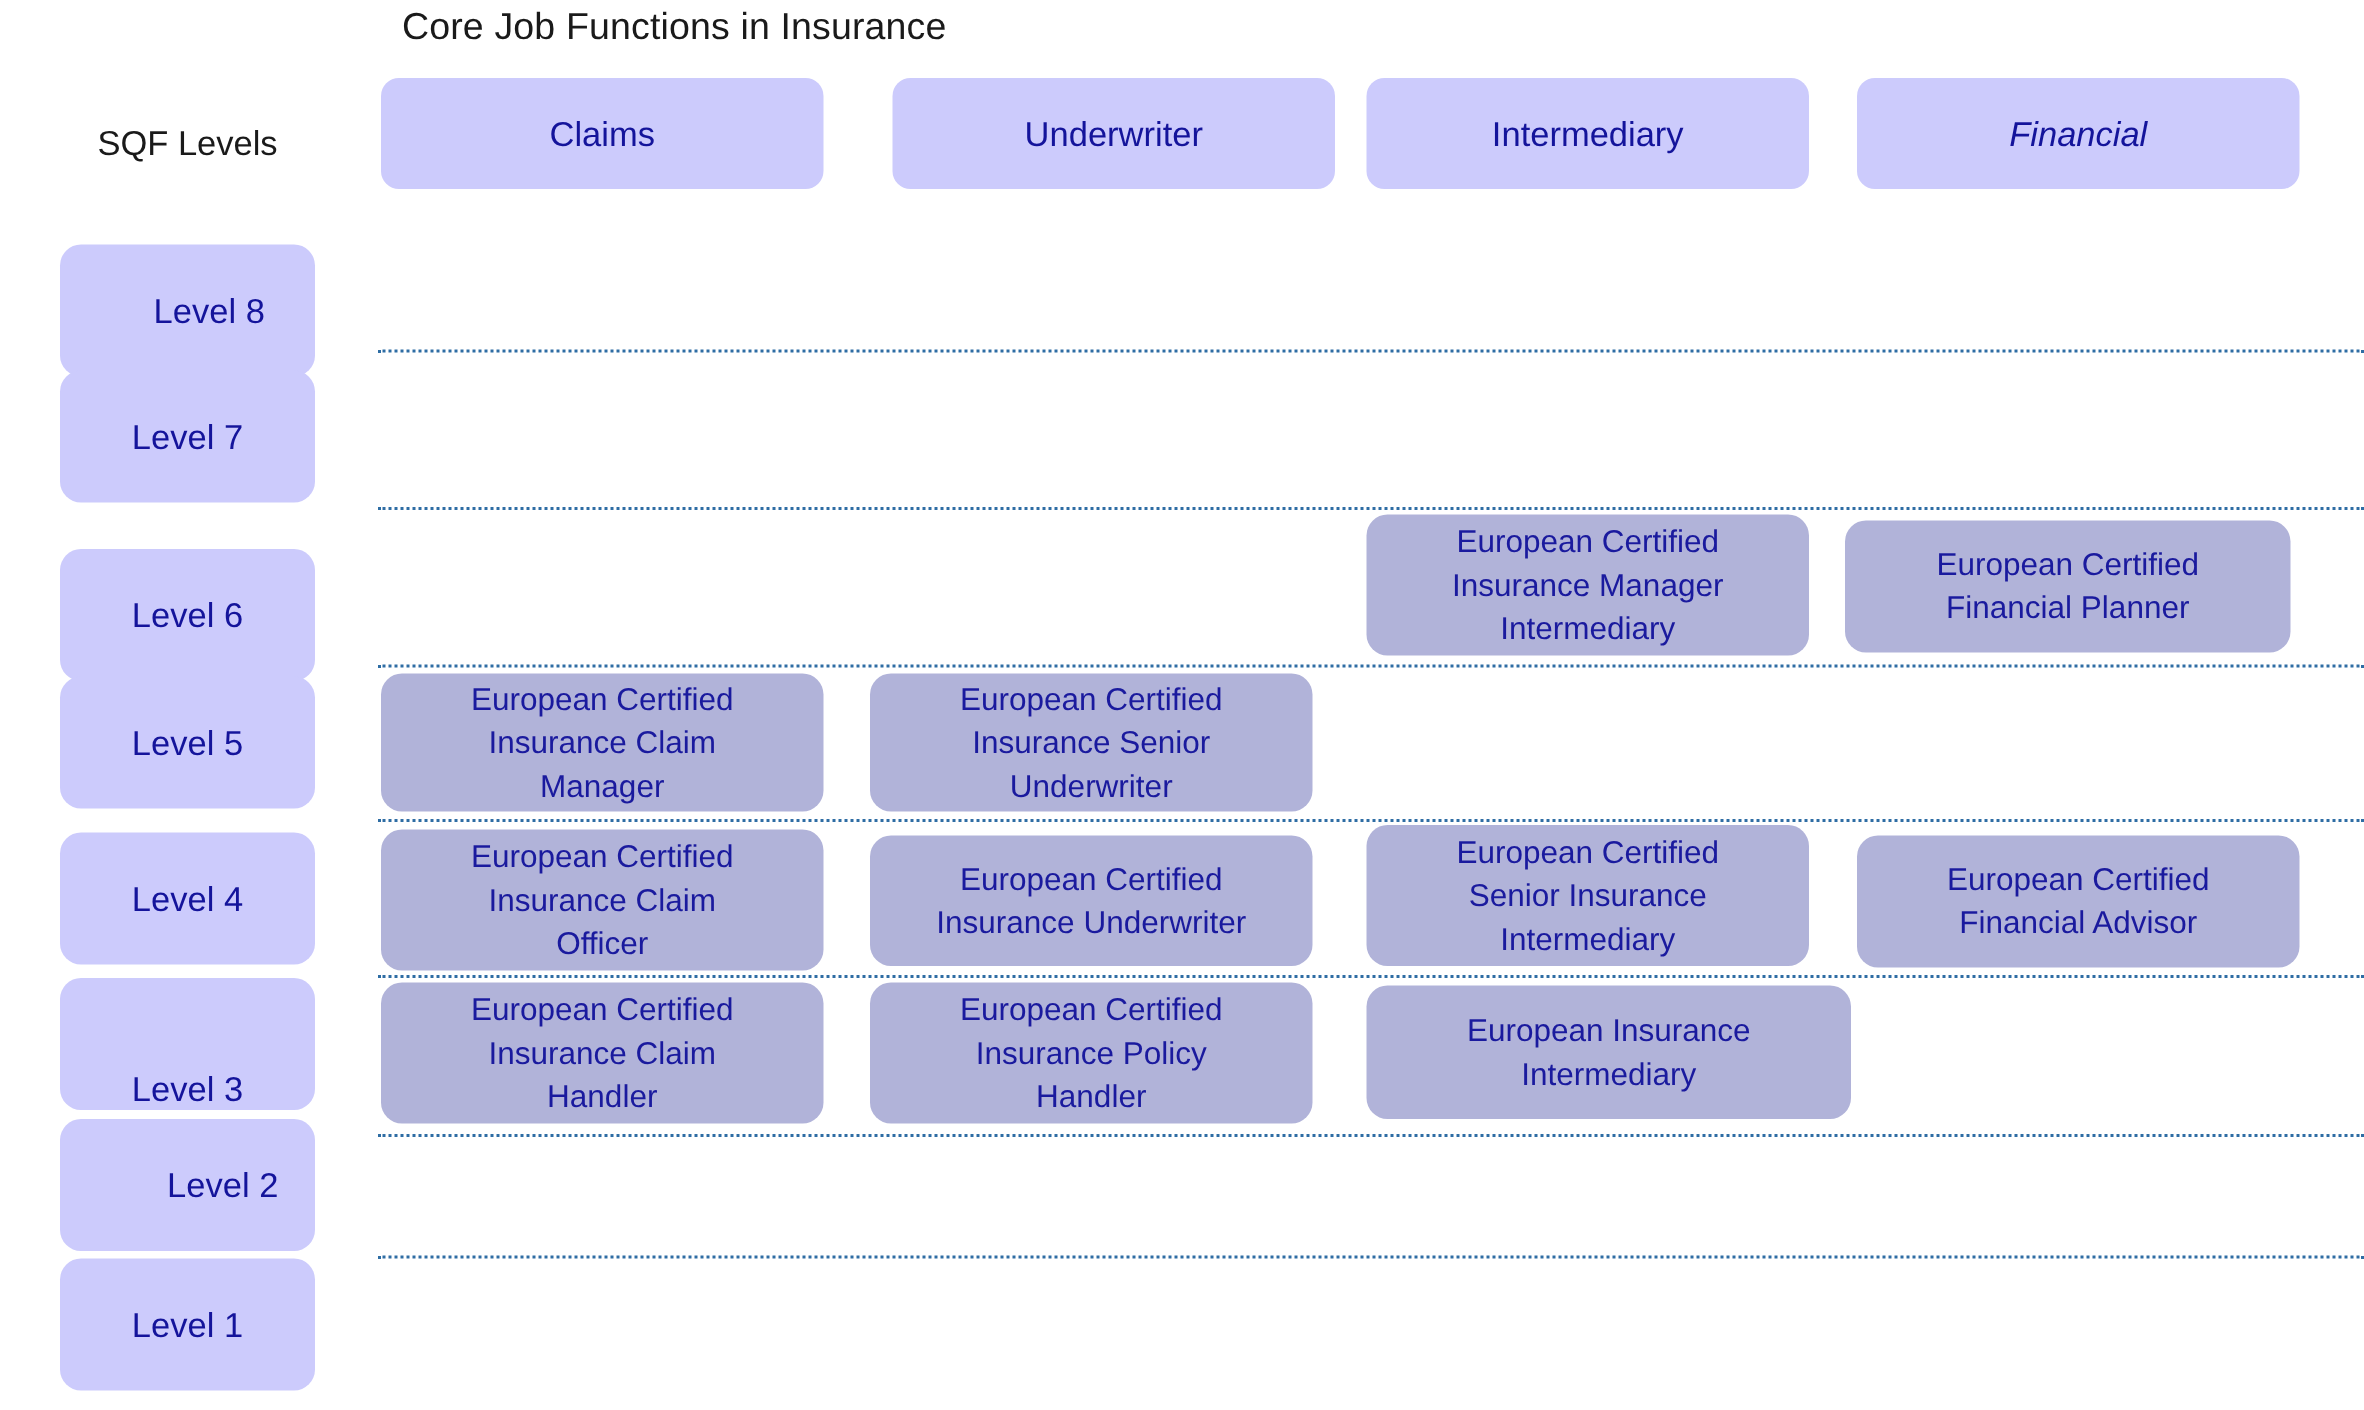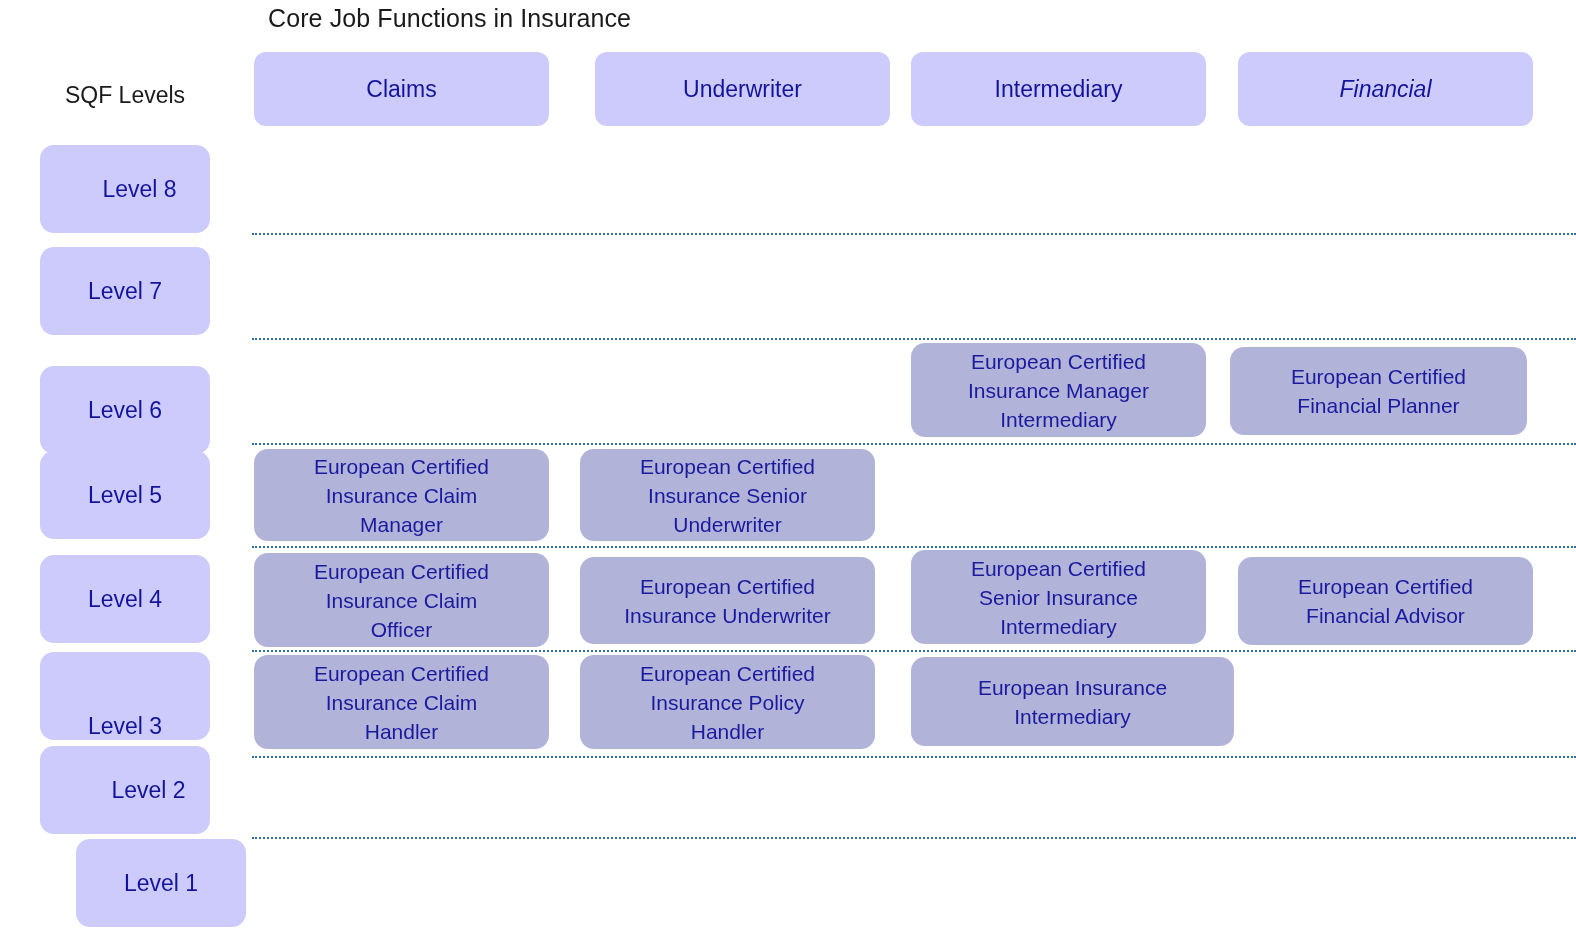--- a/index.html
+++ b/index.html
@@ -107,42 +107,42 @@
 <div class="col-header" style="left:595px; width:295px;">
   <span>Underwriter</span>
 </div>
 <div class="col-header" style="left:911px; width:295px;">
   <span>Intermediary</span>
 </div>
 <div class="col-header" style="left:1238px; width:295px;font-style:italic;">
   <span>Financial</span>
 </div>
 
-<div class="level-pill" style="top:145px;padding-left:29px;">
+<div class="level-pill" style="top:163px;padding-left:29px;">
   <span>Level 8</span>
 </div>
 <div class="level-pill" style="top:247px;">
   <span>Level 7</span>
 </div>
 <div class="level-pill" style="top:366px;align-items:center;">
   <span>Level 6</span>
 </div>
 <div class="level-pill" style="top:451px;">
   <span>Level 5</span>
 </div>
 <div class="level-pill" style="top:555px;">
   <span>Level 4</span>
 </div>
 <div class="level-pill" style="top:652px;align-items:flex-end;">
   <span>Level 3</span>
 </div>
 <div class="level-pill" style="top:746px;padding-left:47px;">
   <span>Level 2</span>
 </div>
-<div class="level-pill" style="top:839px;margin-left:36px;">
+<div class="level-pill" style="top:839px;">
   <span>Level 1</span>
 </div>
 
 <div class="row-sep" style="top:233px;"></div>
 <div class="row-sep" style="top:338px;"></div>
 <div class="row-sep" style="top:443px;"></div>
 <div class="row-sep" style="top:546px;"></div>
 <div class="row-sep" style="top:650px;"></div>
 <div class="row-sep" style="top:756px;"></div>
 <div class="row-sep" style="top:837px;"></div>

